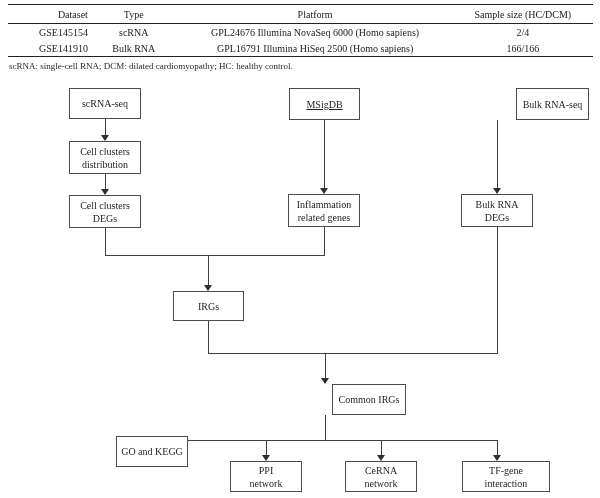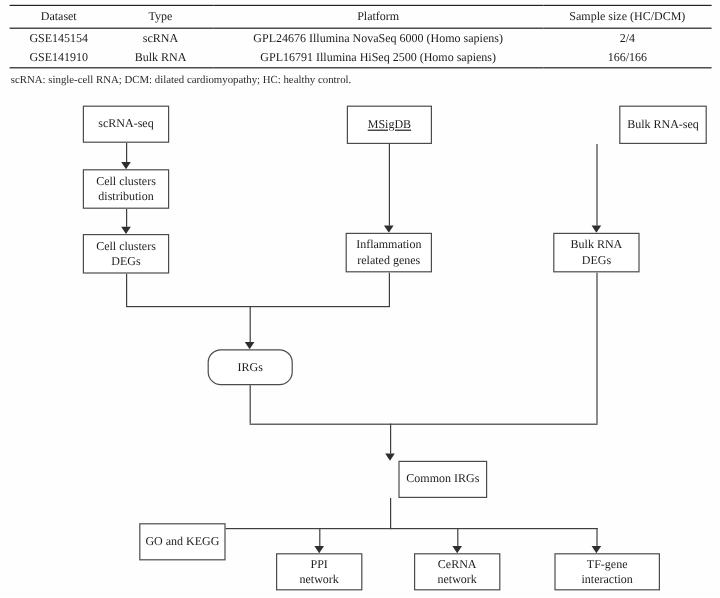--- a/index.html
+++ b/index.html
@@ -11,21 +11,21 @@
 
   
   .tbl-wrap { position: absolute; left: 8px; top: 4px; width: 585px; }
   table { width: 100%; border-collapse: collapse; font-size: 10px; color: #1c1c1c; }
   thead th {
     font-weight: normal; padding: 4px 2px 3px 2px;
     border-top: 1.5px solid #222; border-bottom: 1px solid #222;
   }
   tbody td { padding: 2.5px 2px; }
   tbody tr:last-child td { border-bottom: 1.5px solid #222; }
-  .c0 { text-align: center; width: 14%; }
+  .c0 { text-align: right; width: 14%; }
   .c1 { text-align: center; width: 15%; }
   .c2 { text-align: center; width: 47%; }
   .c3 { text-align: center; width: 24%; }
   .footnote { font-size: 9px; color: #2a2a2a; padding: 4px 0 0 1px; text-align: left; }
 
   
   .flow { position: absolute; left: 0; top: 0; width: 600px; height: 460px; }
   .box {
     position: absolute; background: #fff; border: 1px solid #4c4c4c;
     display: flex; align-items: center; justify-content: center;
@@ -90,21 +90,21 @@
     <div class="box" style="left:69px;top:141px;width:72px;height:33px;">Cell clusters
 distribution</div>
 
     <div class="box" style="left:69px;top:195px;width:72px;height:33px;">Cell clusters
 DEGs</div>
     <div class="box" style="left:288px;top:194px;width:72px;height:33px;">Inflammation
 related genes</div>
     <div class="box" style="left:461px;top:194px;width:72px;height:33px;">Bulk RNA
 DEGs</div>
 
-    <div class="box" style="left:173px;top:291px;width:71px;height:30px;border-radius:11px;">IRGs</div>
+    <div class="box" style="left:173px;top:291px;width:71px;height:30px;">IRGs</div>
 
     <div class="box" style="left:288px;top:384px;width:74px;height:31px;margin-left:44px;">Common IRGs</div>
 
     <div class="box" style="left:116px;top:436px;width:72px;height:31px;">GO and KEGG</div>
     <div class="box" style="left:230px;top:461px;width:72px;height:31px;">PPI
 network</div>
     <div class="box" style="left:345px;top:461px;width:72px;height:31px;">CeRNA
 network</div>
     <div class="box" style="left:462px;top:461px;width:88px;height:31px;">TF-gene
 interaction</div>

